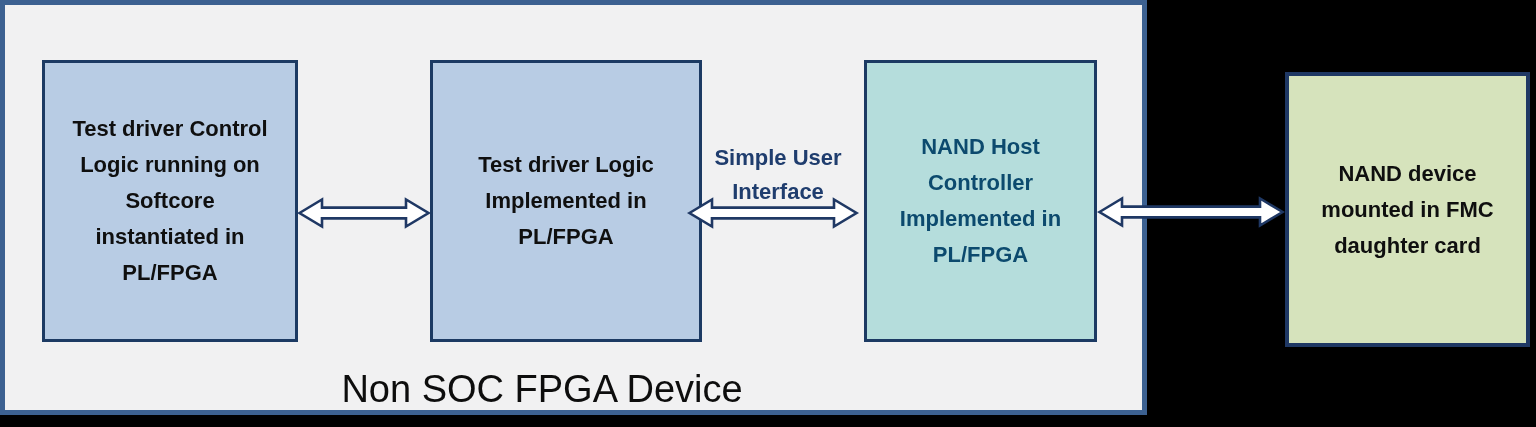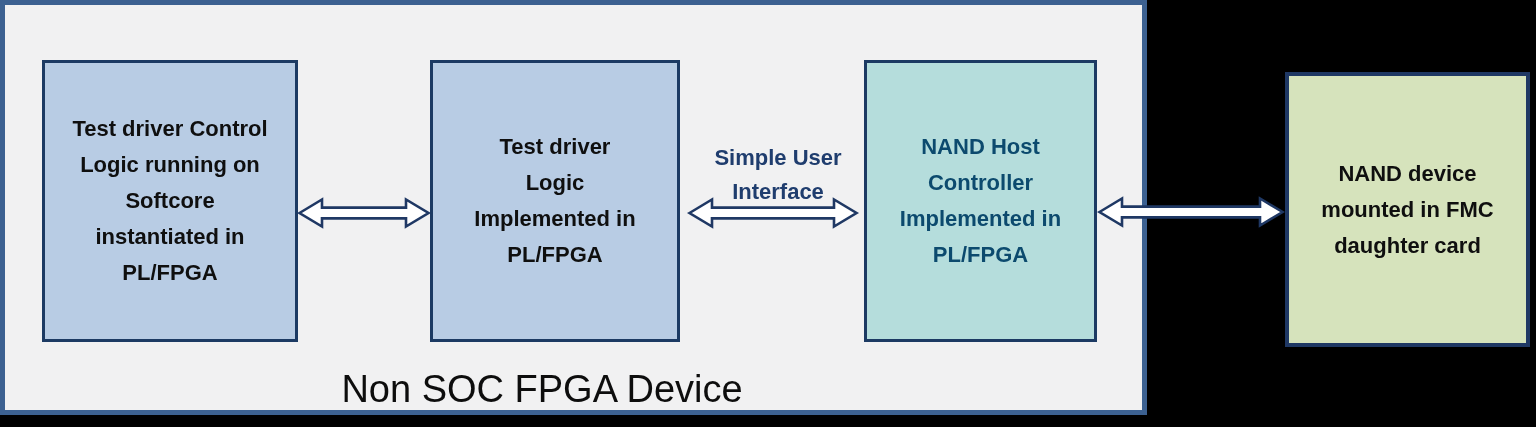--- a/index.html
+++ b/index.html
@@ -42,21 +42,21 @@
     display: flex;
     align-items: center;
     justify-content: center;
     text-align: center;
     font-size: 22px;
     font-weight: bold;
     color: #0f0f0f;
     line-height: 36px;
   }
   .box-1 { left: 42px;  top: 60px; width: 256px; height: 282px; padding: 18px 19px; }
-  .box-2 { left: 430px; top: 60px; width: 250px; height: 282px; padding: 0 35px; }
+  .box-2 { left: 430px; top: 60px; width: 272px; height: 282px; padding: 0 35px; }
   .box-3 { left: 864px; top: 60px; width: 233px; height: 282px; padding: 0 17px; }
   .box-4 { left: 1285px; top: 72px; width: 245px; height: 275px; padding: 0 18px; border-width: 4px; }
   .conn-label {
     position: absolute;
     transform: translateX(-50%);
     text-align: center;
     font-size: 22px;
     font-weight: bold;
     line-height: 34px;
     white-space: normal;

